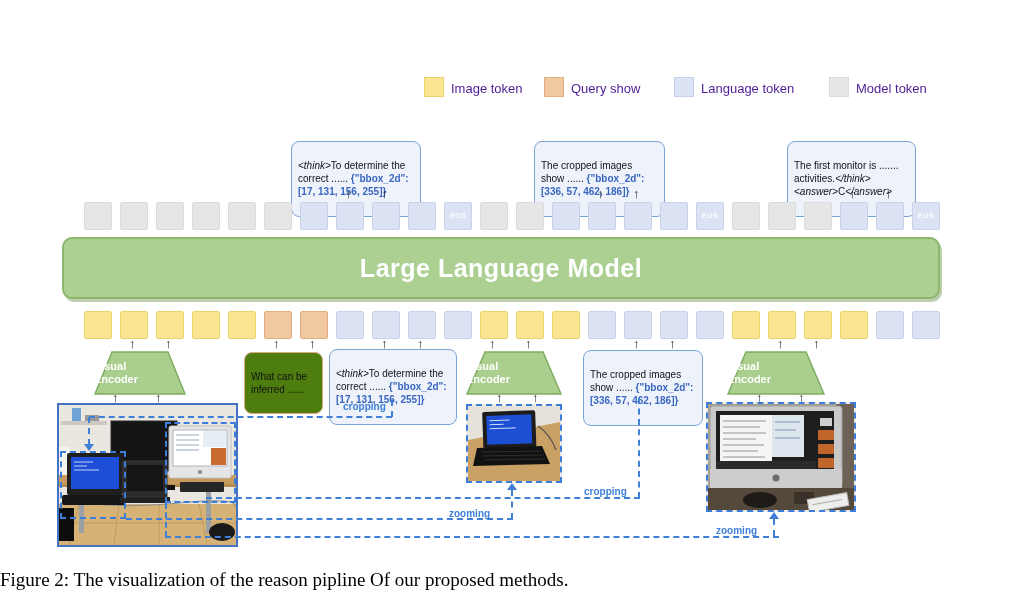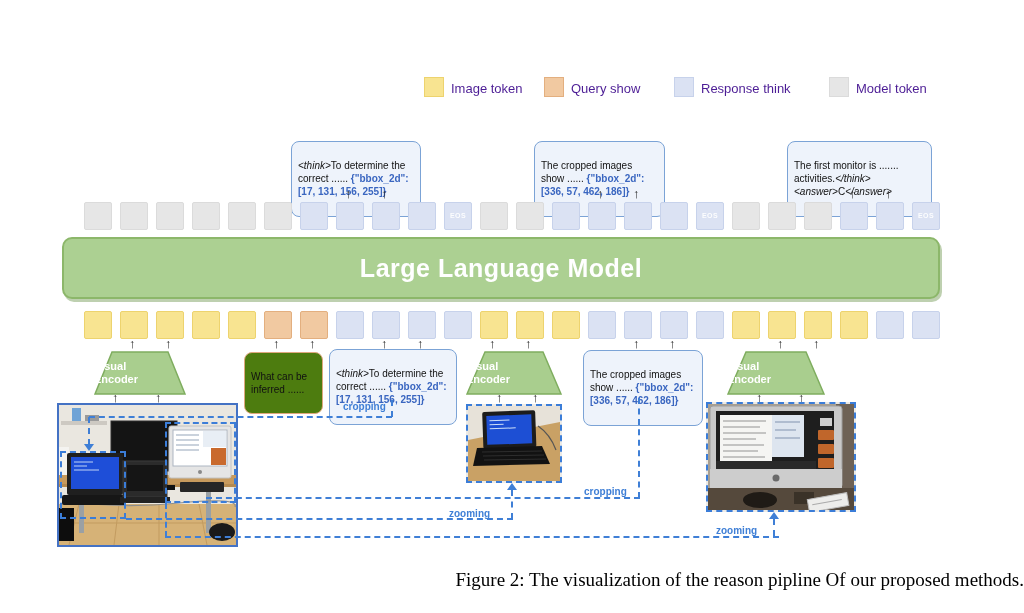--- a/index.html
+++ b/index.html
@@ -36,35 +36,35 @@
   .photo.dash{border:2px dashed #3B7DD8;}
   .inbox{position:absolute;border:2px dashed #3B7DD8;z-index:5;}
   
   .dlh{position:absolute;height:0;border-top:2px dashed #3F7FD6;z-index:6;}
   .dlv{position:absolute;width:0;border-left:2px dashed #3F7FD6;z-index:6;}
   .ah-up{position:absolute;width:0;height:0;border-left:5px solid transparent;
          border-right:5px solid transparent;border-bottom:7px solid #3F7FD6;z-index:7;}
   .ah-down{position:absolute;width:0;height:0;border-left:5px solid transparent;
          border-right:5px solid transparent;border-top:7px solid #3F7FD6;z-index:7;}
   .oplabel{position:absolute;font:700 10px "Liberation Sans",sans-serif;color:#3F7FD6;z-index:8;}
-  .caption{position:absolute;left:0;right:0;top:569px;text-align:right;
+  .caption{position:absolute;left:0;right:0;top:569px;text-align:left;
            font:19px "Liberation Serif",serif;color:#000;}
 </style>
 </head>
 <body>
 
 <div id="canvas">
 
   <div class="tbox" style="left:291px;top:141px;width:130px;min-height:47px;">
     <span class="it">&lt;think&gt;</span><span>To determine the correct ...... </span><span class="bb">{"bbox_2d": [17, 131, 156, 255]}</span>
   </div>
   <div class="tbox" style="left:534px;top:141px;width:131px;min-height:47px;">
     <span>The cropped images show ...... </span><span class="bb">{"bbox_2d": [336, 57, 462, 186]}</span>
   </div>
-  <div class="tbox" style="left:787px;top:141px;width:145px;min-height:47px;">
+  <div class="tbox" style="left:787px;top:141px;width:129px;min-height:47px;">
     <span>The first monitor is ....... activities.</span><span class="it">&lt;/think&gt;</span><br>
     <span class="it">&lt;answer&gt;</span><span>C</span><span class="it">&lt;/answer&gt;</span>
   </div>
 
   <div class="llm">
     <span>Large Language Model</span>
   </div>
 
   <div class="ve" style="left:94px;top:351px;width:92px;">
     <svg width="92" height="44">
@@ -313,16 +313,16 @@
     <div class="tok-arrow" style="left: 525px; top: 337px;"></div>
     <div class="tok-arrow" style="left: 633px; top: 337px;"></div>
     <div class="tok-arrow" style="left: 669px; top: 337px;"></div>
     <div class="tok-arrow" style="left: 777px; top: 337px;"></div>
     <div class="tok-arrow" style="left: 813px; top: 337px;"></div>
     <div class="lg-swatch" style="left: 424px; top: 77px; background: rgb(248, 228, 145); border-color: rgb(237, 211, 110);"></div>
     <div class="lg-label" style="left: 451px; top: 81px;">Image token</div>
     <div class="lg-swatch" style="left: 544px; top: 77px; background: rgb(241, 201, 161); border-color: rgb(227, 175, 127);"></div>
     <div class="lg-label" style="left: 571px; top: 81px;">Query show</div>
     <div class="lg-swatch" style="left: 674px; top: 77px; background: rgb(219, 226, 243); border-color: rgb(199, 210, 235);"></div>
-    <div class="lg-label" style="left: 701px; top: 81px;">Response think</div>
+    <div class="lg-label" style="left: 701px; top: 81px;">Language token</div>
     <div class="lg-swatch" style="left: 829px; top: 77px; background: rgb(230, 230, 230); border-color: rgb(219, 219, 219);"></div>
     <div class="lg-label" style="left: 856px; top: 81px;">Model token</div>
   </div>
 
 </body></html>

